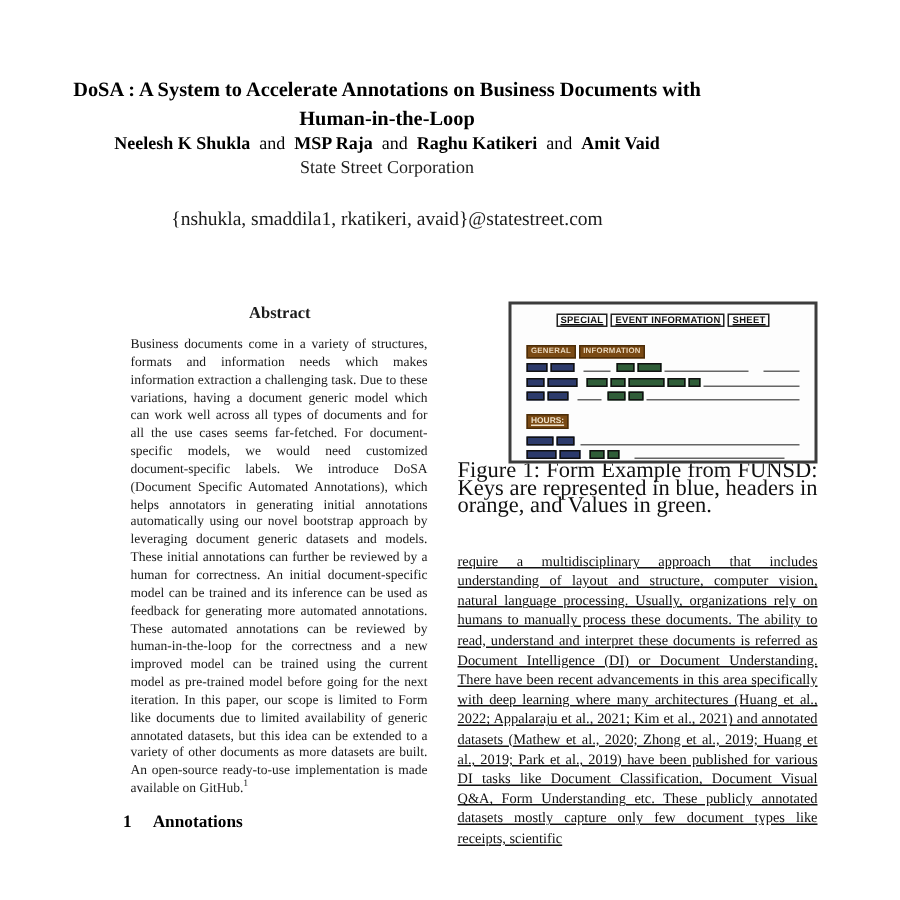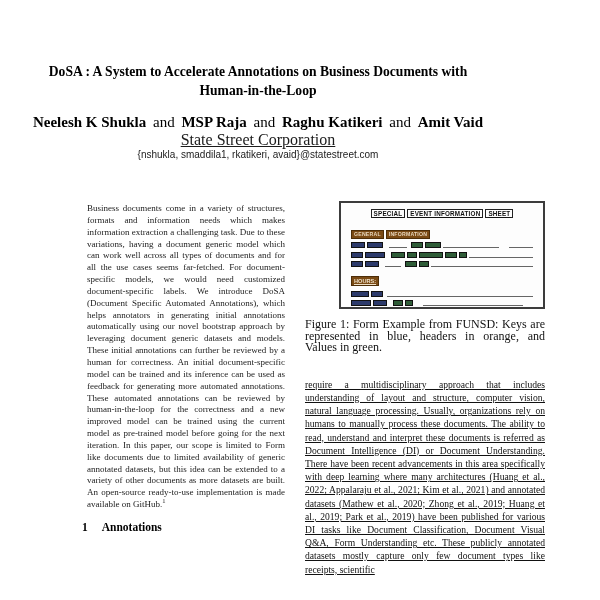--- a/index.html
+++ b/index.html
@@ -2,32 +2,32 @@
 <html><head>
 <meta charset="utf-8">
 <style>
   html,body{margin:0;padding:0;background:#ffffff;}
   .page{
     position:relative;width:600px;height:600px;background:#ffffff;
     overflow:hidden;color:#1b1b1b;
     font-family:"Liberation Serif", serif;
   }
   
-  .header{position:absolute;top:62px;left:0;width:516px;text-align:center;}
+  .header{position:absolute;top:50px;left:0;width:516px;text-align:center;}
   .title{
     font-size:13.6px;line-height:19px;font-weight:bold;color:#000;
     width:470px;margin:0 auto;
   }
-  .authors{margin-top:14px;font-size:15px;color:#000;}
+  .authors{font-size:12px;color:#000;}
   .authors .nm{font-weight:bold;}
   .authors .sep{font-weight:normal;padding:0 3px;}
-  .affil{margin-top:2px;font-size:16px;line-height:13px;text-decoration:underline;}
+  .affil{margin-top:2px;font-size:12px;line-height:13px;}
   .email{
-    margin-top:3px;font-size:10px;
-    font-family:Liberation Sans, sans-serif;
+    margin-top:20px;font-size:13px;
+    font-family:Liberation Serif, serif;
   }
   
   .col-left{position:absolute;left:77px;top:203px;width:219px;}
   .col-right{position:absolute;left:305px;top:201px;width:240px;}
   .abs-head{
     text-align:center;font-weight:bold;font-size:11px;margin:0 0 9px 0;
   }
   .abs-body{
     font-size:9px;line-height:11.85px;text-align:justify;
     padding:0 11px 0 10px;margin:0;
@@ -67,21 +67,21 @@
   .frow{display:flex;align-items:flex-end;margin:3.4px 10px 0 10px;height:6px;}
   .blk{display:inline-block;height:6px;border:0.5px solid #111;box-sizing:border-box;}
   .k{background:#2c3a6b;}
   .v{background:#2f5d38;}
   .ln{border-bottom:1px solid #666;height:5px;display:inline-block;}
   .grow{flex:1;}
   .sp2{width:2px;} .sp4{width:4px;} .sp6{width:6px;} .sp10{width:10px;}
   .w8{width:8px;} .w10{width:10px;} .w12{width:12px;} .w14{width:14px;}
   .w16{width:16px;} .w18{width:18px;} .w20{width:20px;} .w24{width:24px;}
   .caption{
-    margin-top:10px;font-size:12px;line-height:11.6px;text-align:justify;color:#111;
+    font-size:15px;line-height:11.6px;text-align:justify;color:#111;
   }
   .intro-par{
     margin-top:24px;font-size:9.6px;line-height:13.2px;text-align:justify;color:#111;text-decoration:underline;
   }
 </style>
 </head>
 <body>
 
 <div class="page">
 
@@ -96,20 +96,21 @@
       <span class="sep">and</span>
       <span class="nm">Amit Vaid</span>
     </div>
     <div class="affil">
       <div>State Street Corporation</div>
     </div>
     <div class="email">{nshukla, smaddila1, rkatikeri, avaid}@statestreet.com</div>
   </div>
 
   <div class="col-left">
+    <div class="abs-head">Abstract</div>
     <p class="abs-body"><span>Business documents come in a variety of structures, formats and information needs which makes information extraction a challenging task. Due to these variations, having a document generic model which can work well across all types of documents and for all the use cases seems far-fetched. For document-specific models, we would need customized document-specific labels. We introduce DoSA (Document Specific Automated Annotations), which helps annotators in generating initial annotations automatically using our novel bootstrap approach by leveraging document generic datasets and models. These initial annotations can further be reviewed by a human for correctness. An initial document-specific model can be trained and its inference can be used as feedback for generating more automated annotations. These automated annotations can be reviewed by human-in-the-loop for the correctness and a new improved model can be trained using the current model as pre-trained model before going for the next iteration. In this paper, our scope is limited to Form like documents due to limited availability of generic annotated datasets, but this idea can be extended to a variety of other documents as more datasets are built. An open-source ready-to-use implementation is made available on GitHub.</span><sup class="fnmark">1</sup></p>
     <div class="sec-head">
       <span>1</span>
       <span>Annotations</span>
     </div>
   </div>
 
   <div class="col-right">
 
     <div class="figure-box">

